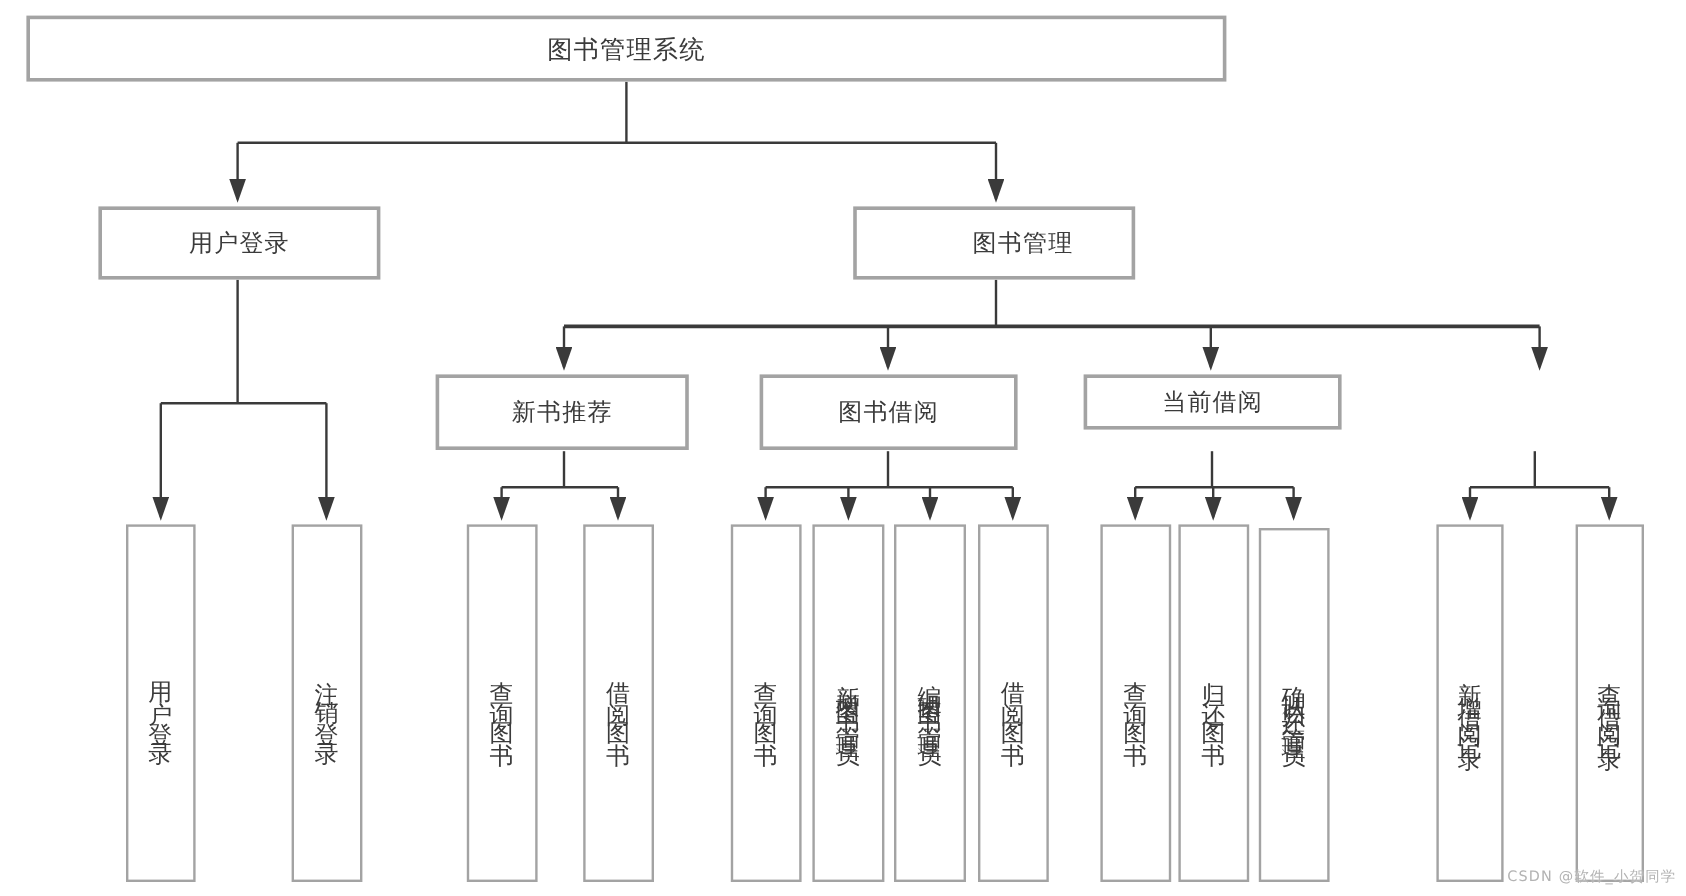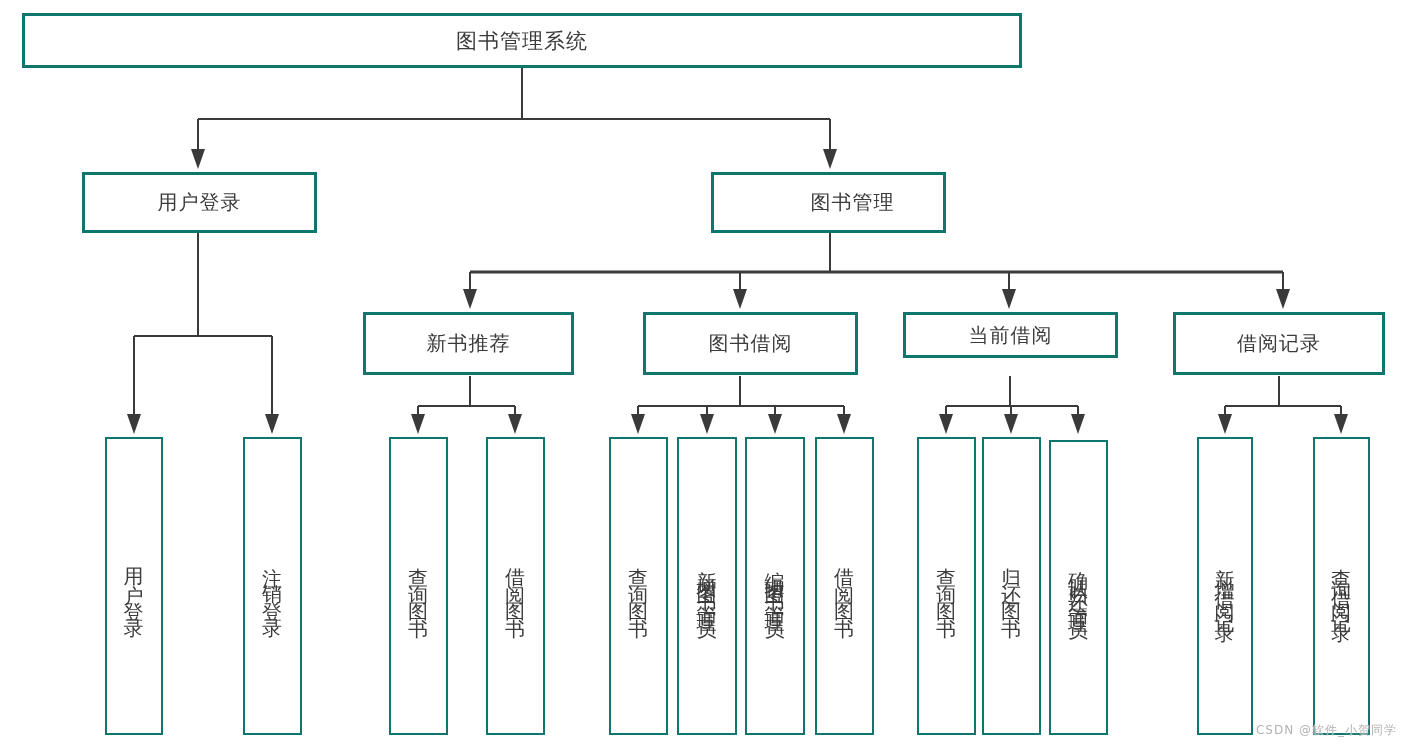--- a/index.html
+++ b/index.html
@@ -19,21 +19,21 @@
   }
   .stage svg.wires {
     position: absolute;
     left: 0; top: 0;
     width: 1405px;
     height: 747px;
   }
   .node {
     position: absolute;
     background: #ffffff;
-    border: 3px solid #0f766e;
+    border: 3px solid #a3a3a3;
     display: flex;
     align-items: center;
     justify-content: center;
     color: #3b3b3b;
     box-sizing: border-box;
   }
   .node.hbox { font-size: 20px; letter-spacing: 1px; }
   .node.root { font-size: 21px; border-width: 3px; }
   .node.vbox {
     border-width: 2px;
@@ -121,28 +121,25 @@
   <div class="node hbox" style="left:82px; top:172px; width:235px; height:61px;">
     <span>用户登录</span>
   </div>
   <div class="node hbox" style="left:711px; top:172px; width:235px; height:61px;padding-left:48px;">
     <span>图书管理</span>
   </div>
 
   <div class="node hbox" style="left:363px; top:312px; width:211px; height:63px;">
     <span>新书推荐</span>
   </div>
-  <div class="node hbox" style="left:633px; top:312px; width:215px; height:63px;margin-left:10px;">
+  <div class="node hbox" style="left:633px; top:312px; width:215px; height:63px;">
     <span>图书借阅</span>
   </div>
   <div class="node hbox" style="left:903px; top:312px; width:215px; height:46px;">
     <span>当前借阅</span>
-  </div>
-  <div class="node hbox" style="left:1173px; top:312px; width:212px; height:63px;">
-    <span>借阅记录</span>
   </div>
 
   <div class="node vbox ls-wide" style="left:105px; top:437px; width:58px; height:298px;">
     <span class="vtext">用户登录</span>
   </div>
   <div class="node vbox ls-wide" style="left:243px; top:437px; width:59px; height:298px;">
     <span class="vtext">注销登录</span>
   </div>
 
   <div class="node vbox ls-wide" style="left:389px; top:437px; width:59px; height:298px;">

